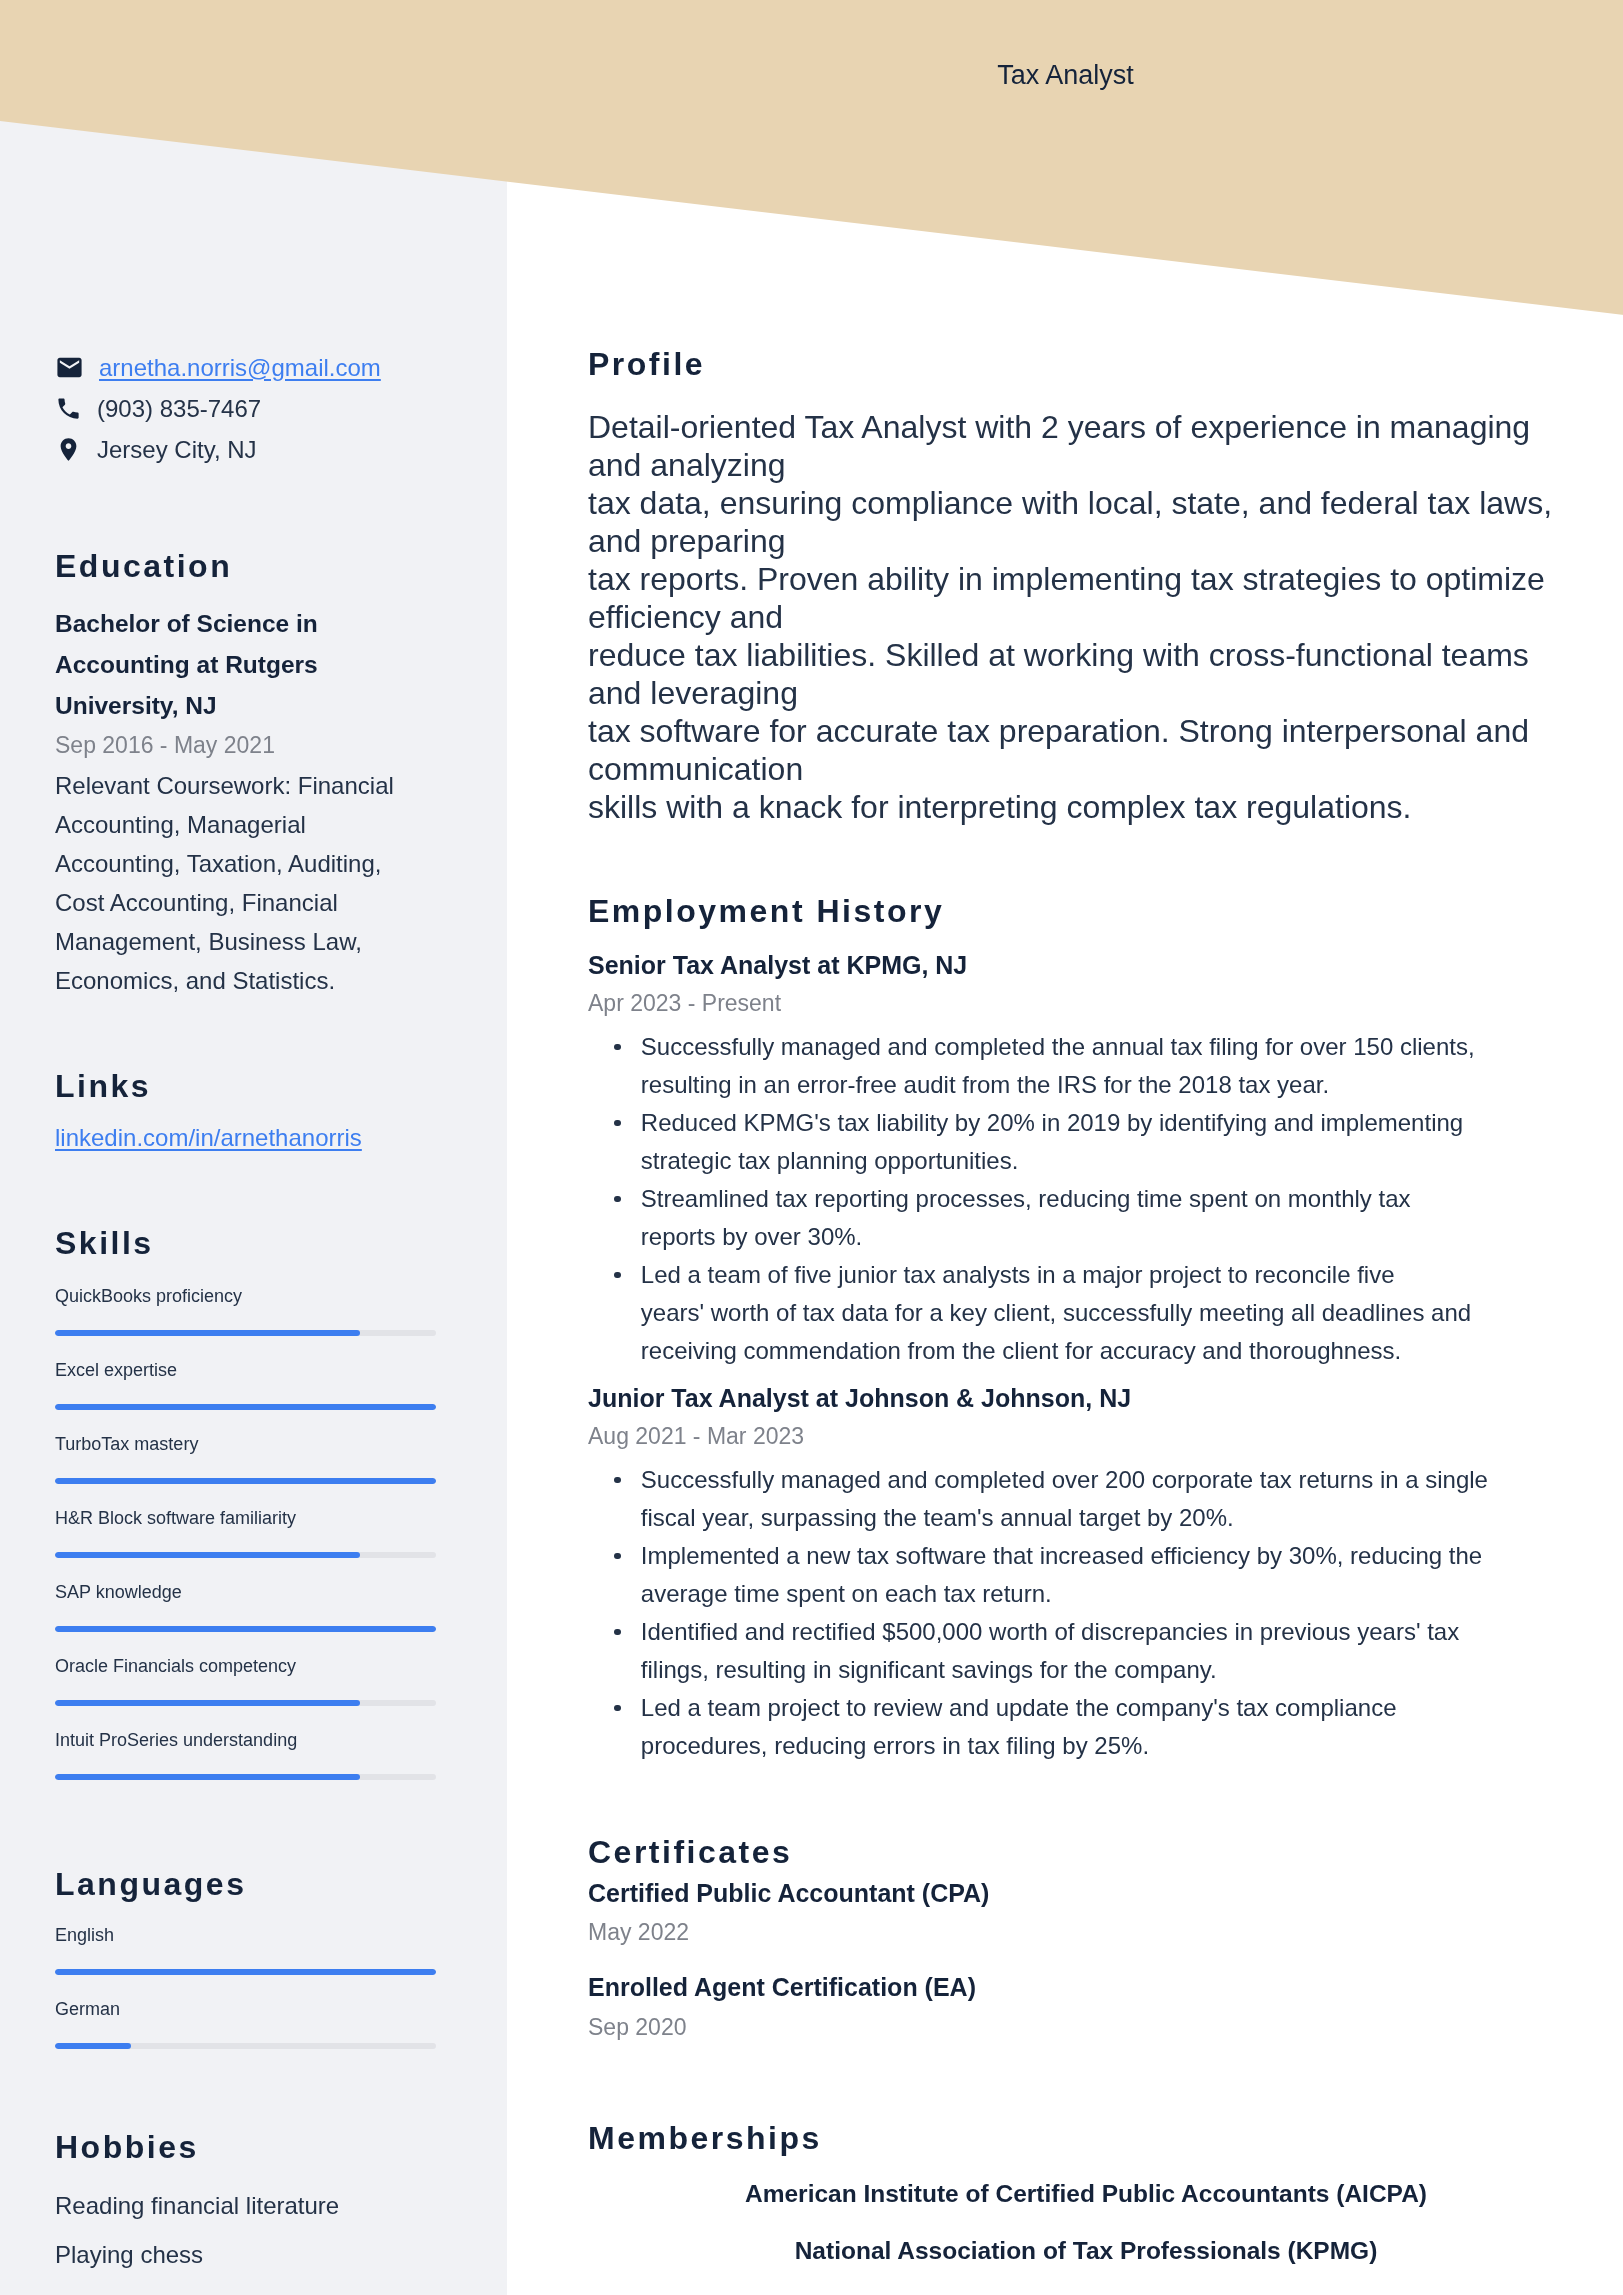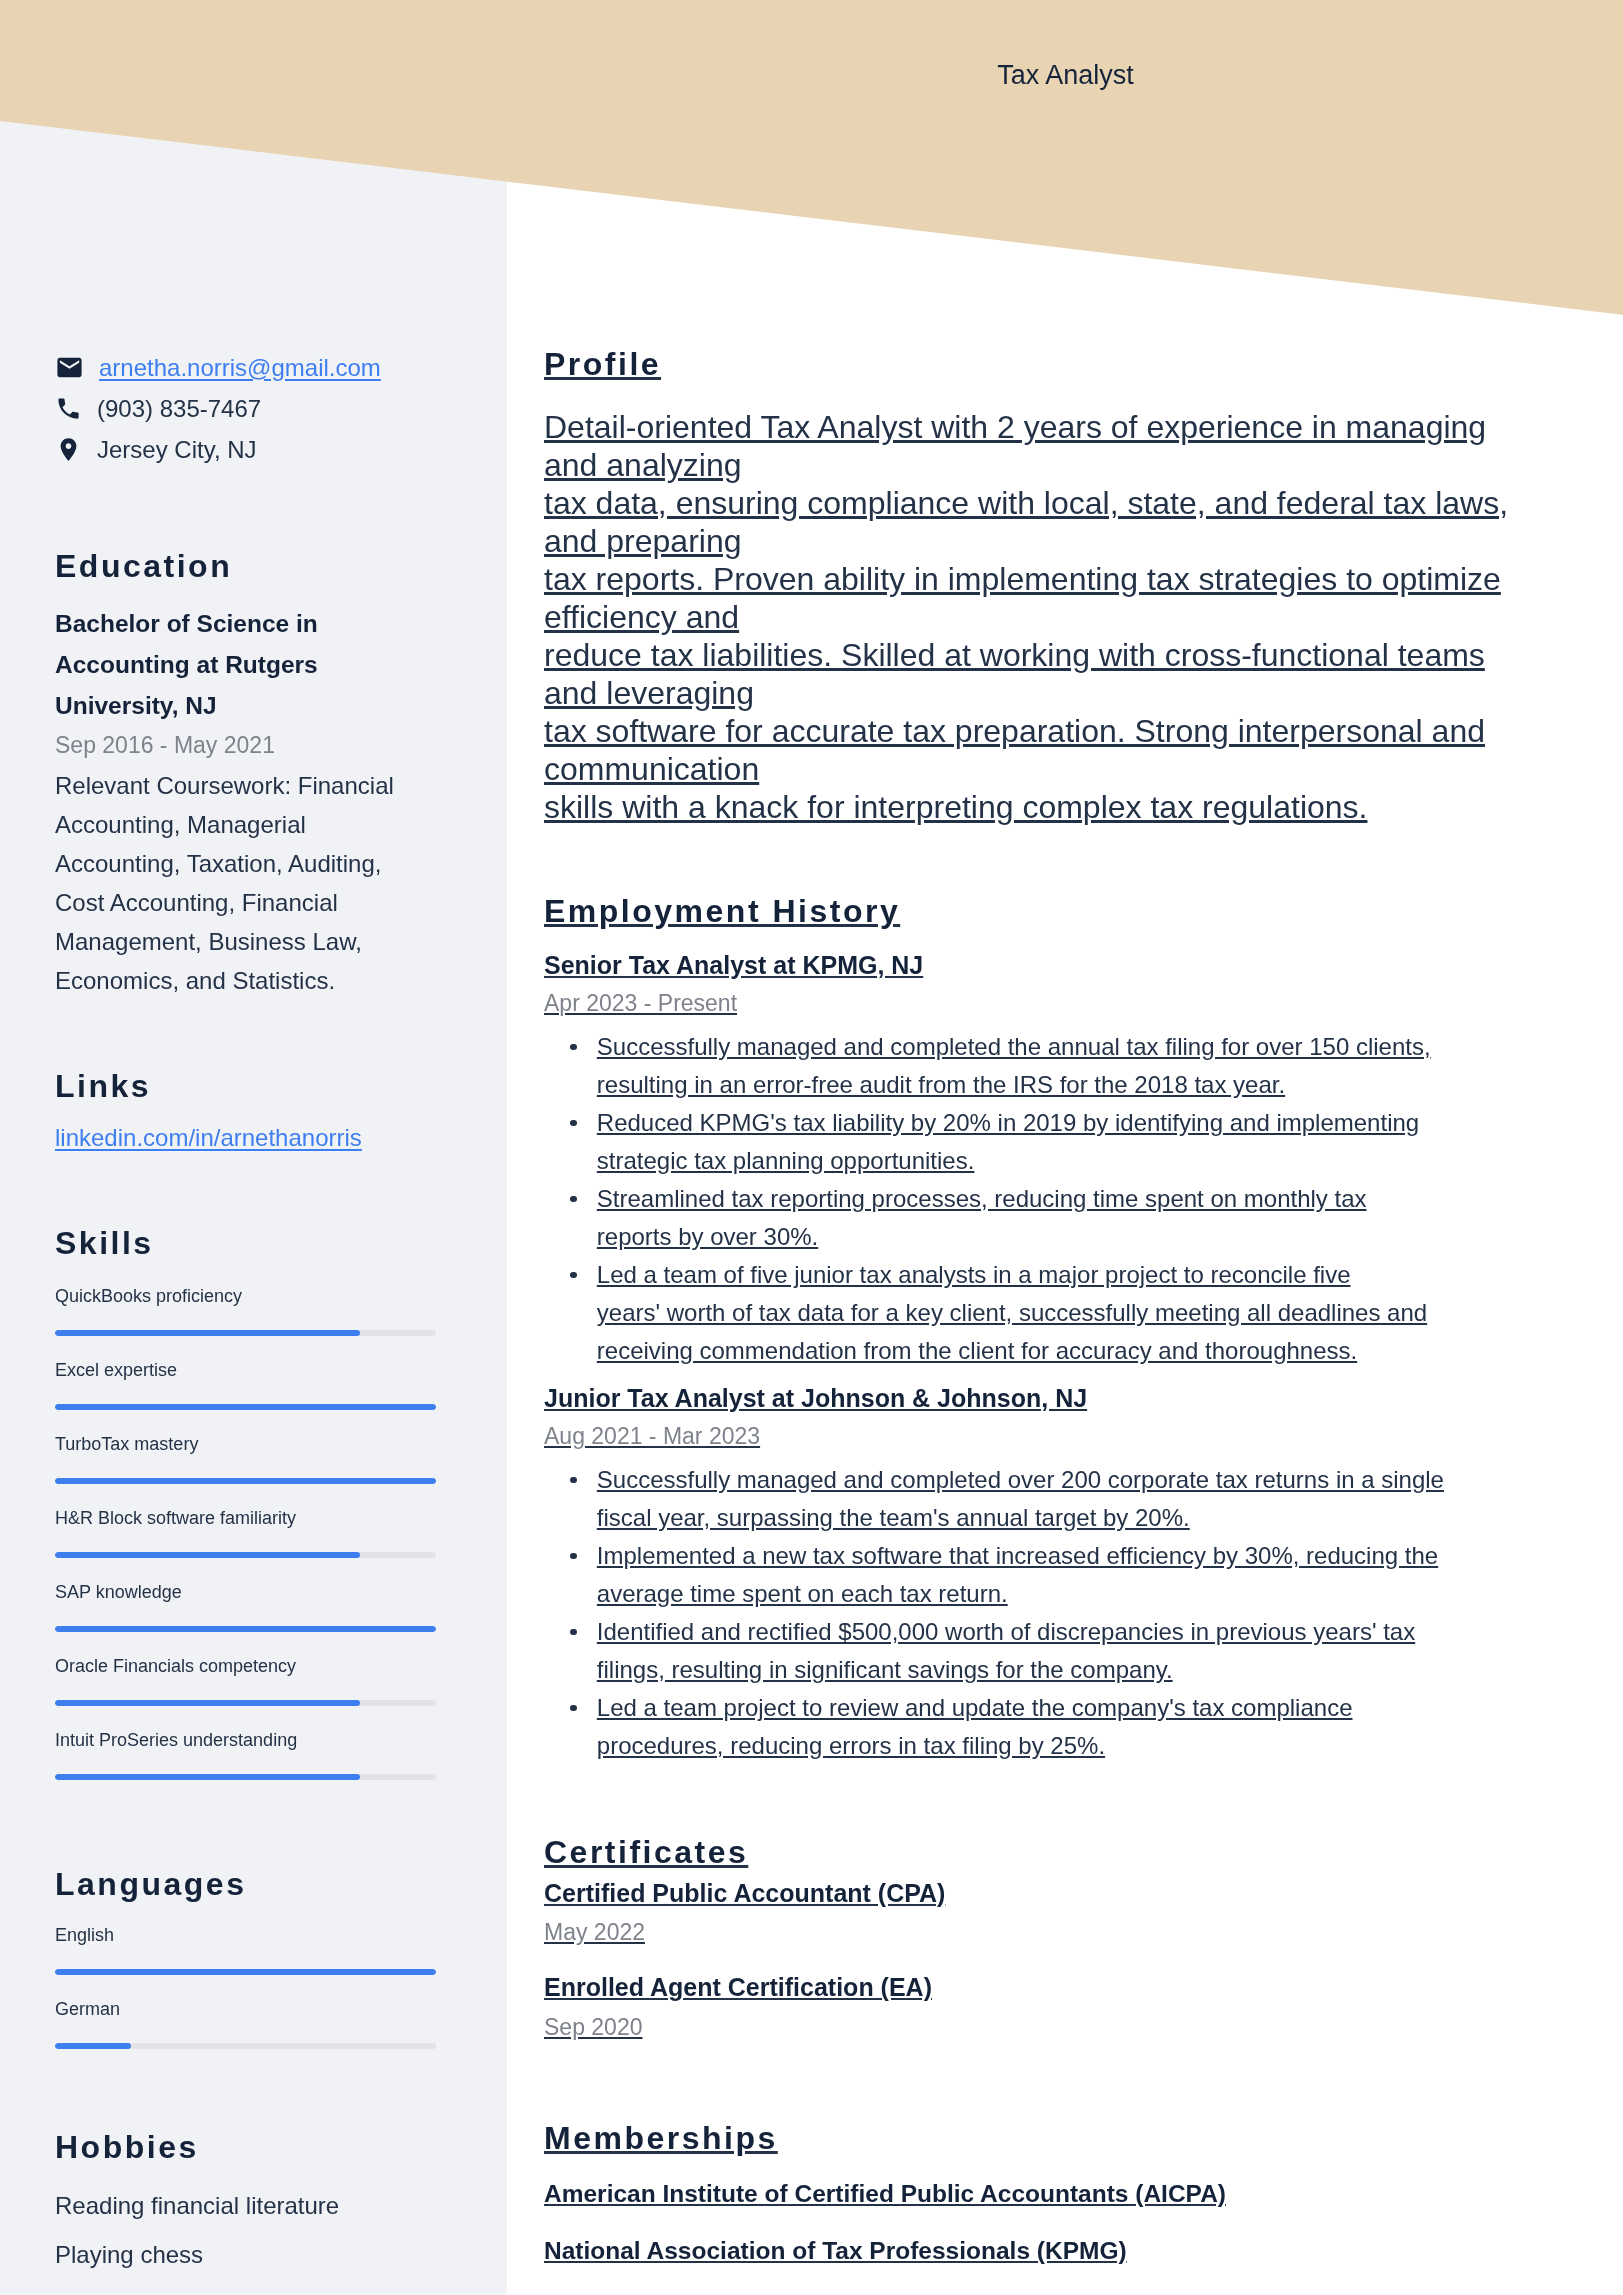--- a/index.html
+++ b/index.html
@@ -21,21 +21,21 @@
   .sidebar-bg{position:absolute;left:0;top:0;width:507px;height:2295px;background:var(--sidebar-bg);}
   .header-band{
     position:absolute;left:0;top:0;width:1624px;height:321px;background:var(--tan);
     clip-path:polygon(0 0,100% 0,100% 315px,0 121px);
   }
   .header-text{position:absolute;left:507px;right:0;top:47px;text-align:center;}
   .person-name{font-size:74px;font-weight:700;color:#0f1d31;line-height:1.05;margin:0;letter-spacing:0;}
   .person-title{font-size:27px;color:var(--navy);margin-top:12px;line-height:1.2;}
 
   .sidebar{position:absolute;left:55px;top:347px;width:381px;}
-  .main{position:absolute;left:544px;top:0;width:996px;text-decoration:underline;}
+  .main{position:absolute;left:588px;top:0;width:996px;}
 
   .contact-row{display:flex;align-items:center;gap:15px;height:41px;font-size:24px;}
   .contact-row svg{flex:0 0 auto;display:block;}
   .link{color:var(--blue);text-decoration:underline;text-underline-offset:3.4px;cursor:pointer;}
 
   .side-heading{font-size:32px;font-weight:700;letter-spacing:2.5px;color:var(--navy);line-height:44px;}
   .h-education{margin-top:74px;}
   .degree{font-size:24.5px;font-weight:700;color:var(--navy);line-height:41px;white-space:pre-line;margin-top:15px;}
   .edu-dates{font-size:23px;color:var(--muted);line-height:25px;margin-top:6.8px;}
   .coursework{font-size:24px;line-height:39px;white-space:pre-line;margin-top:8.5px;}
@@ -69,21 +69,21 @@
   .bullet-dot{flex:0 0 auto;width:6.8px;height:6.8px;border-radius:50%;background:var(--body);margin-top:16px;}
   .bullet-text{font-size:24px;line-height:38px;white-space:pre-line;}
 
   .h-certificates{margin-top:65px;}
   .cert-title{font-size:25px;font-weight:700;color:var(--navy);line-height:37px;}
   .cert-1{margin-top:1px;}
   .cert-2{margin-top:22px;}
   .cert-date{font-size:23px;color:var(--muted);line-height:29px;margin-top:6.8px;}
 
   .h-memberships{margin-top:74px;}
-  .member-item{font-size:24.5px;font-weight:700;color:var(--navy);line-height:37px;}
+  .member-item{font-size:24.5px;font-weight:700;color:var(--navy);line-height:37px;text-align:center;}
   .member-1{margin-top:15px;}
   .member-2{margin-top:20px;}
 </style>
 </head>
 <body>
 
 <div class="sidebar-bg"></div>
 
 <div class="header-band"></div>
 <div class="header-text">

